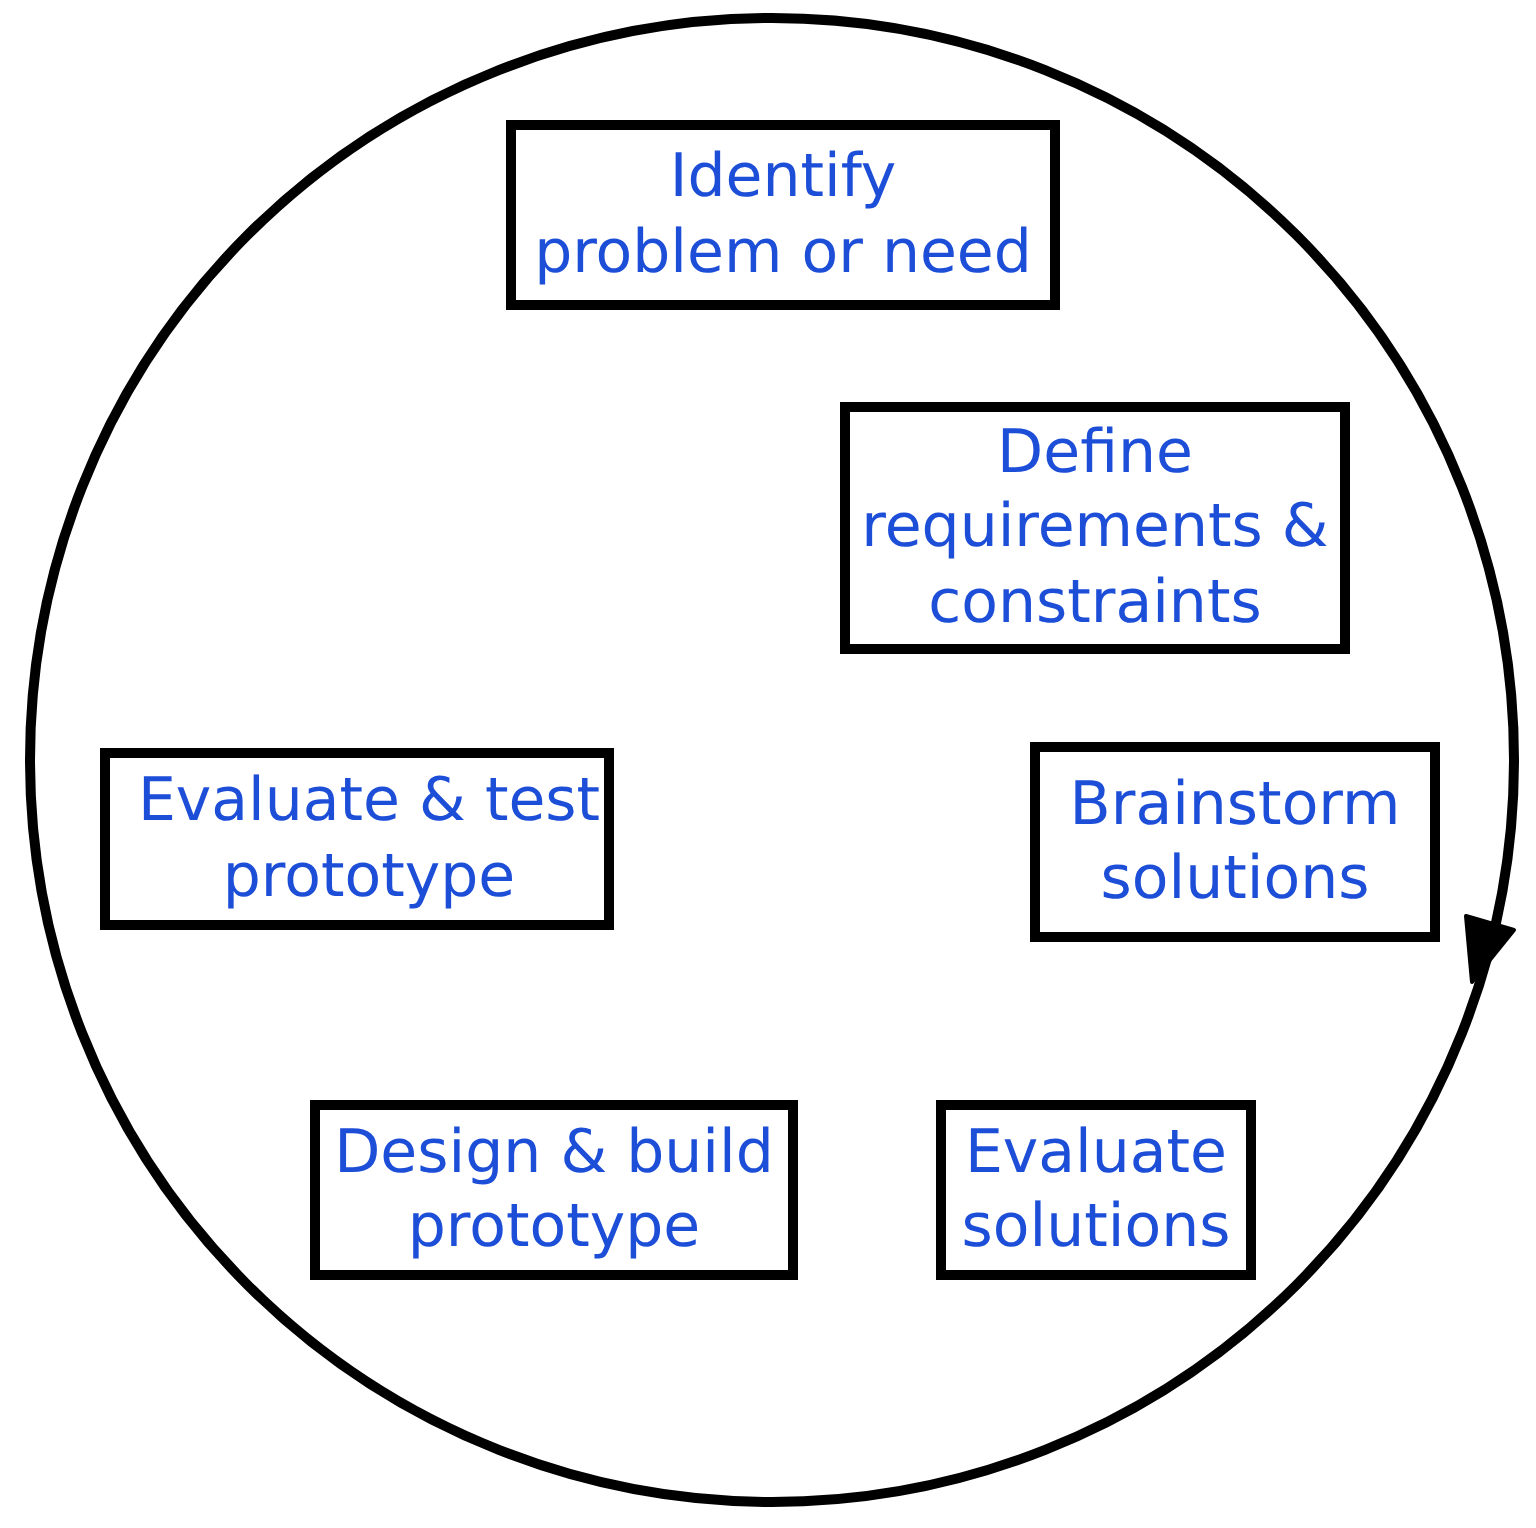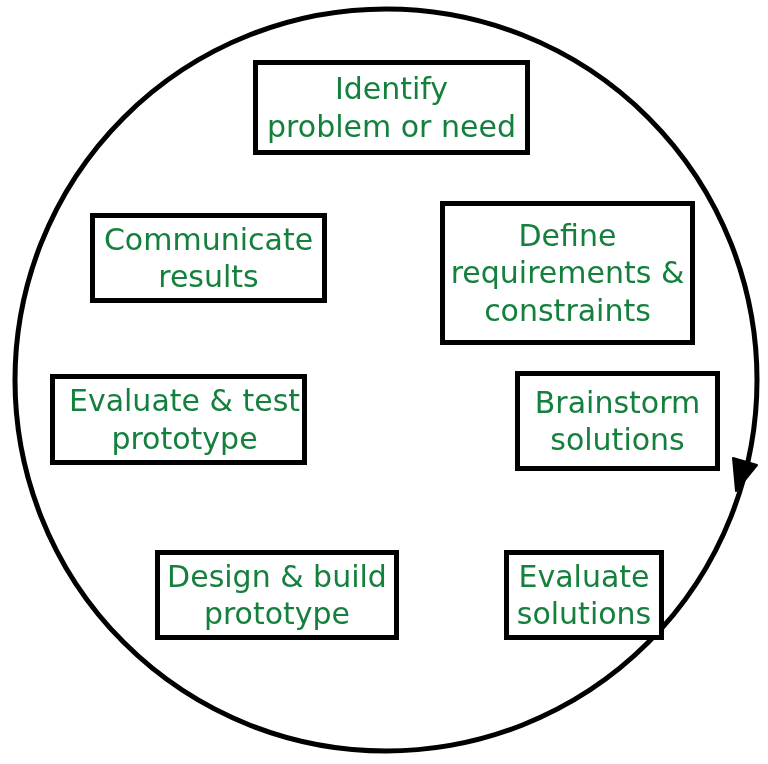--- a/index.html
+++ b/index.html
@@ -24,33 +24,33 @@
   }
   .step-box {
     position: absolute;
     box-sizing: border-box;
     border: 5px solid #000000;
     background: #ffffff;
     display: flex;
     align-items: center;
     justify-content: center;
     text-align: center;
-    color: #15803d;
+    color: #1d4ed8;
     font-size: 30px;
     line-height: 1.25;
   }
   .step-label {
     white-space: pre;
     display: block;
   }
   
   .pos-identify       { left: 253px; top:  60px; width: 277px; height:  95px; }
-  .pos-define         { left: 440px; top: 201px; width: 255px; height: 144px; }
+  .pos-define         { left: 420px; top: 201px; width: 255px; height: 126px; }
   .pos-brainstorm     { left: 515px; top: 371px; width: 205px; height: 100px; }
-  .pos-eval-solutions { left: 468px; top: 550px; width: 160px; height:  90px; margin-left: 36px; }
+  .pos-eval-solutions { left: 468px; top: 550px; width: 160px; height:  90px; }
   .pos-design-build   { left: 155px; top: 550px; width: 244px; height:  90px; }
   .pos-eval-test      { left:  50px; top: 374px; width: 257px; height:  91px; padding-left: 12px; }
   .pos-communicate    { left:  90px; top: 213px; width: 237px; height:  90px; }
 </style>
 </head>
 <body>
 
 <div class="diagram">
 
   <svg class="cycle-svg" viewBox="0 0 768 764" xmlns="http://www.w3.org/2000/svg">
@@ -82,18 +82,14 @@
   <div class="step-box pos-design-build">
     <span class="step-label">Design &amp; build
 prototype</span>
   </div>
 
   <div class="step-box pos-eval-test">
     <span class="step-label">Evaluate &amp; test
 prototype</span>
   </div>
 
-  <div class="step-box pos-communicate">
-    <span class="step-label">Communicate
-results</span>
-  </div>
 
 </div>
 
 </body></html>

